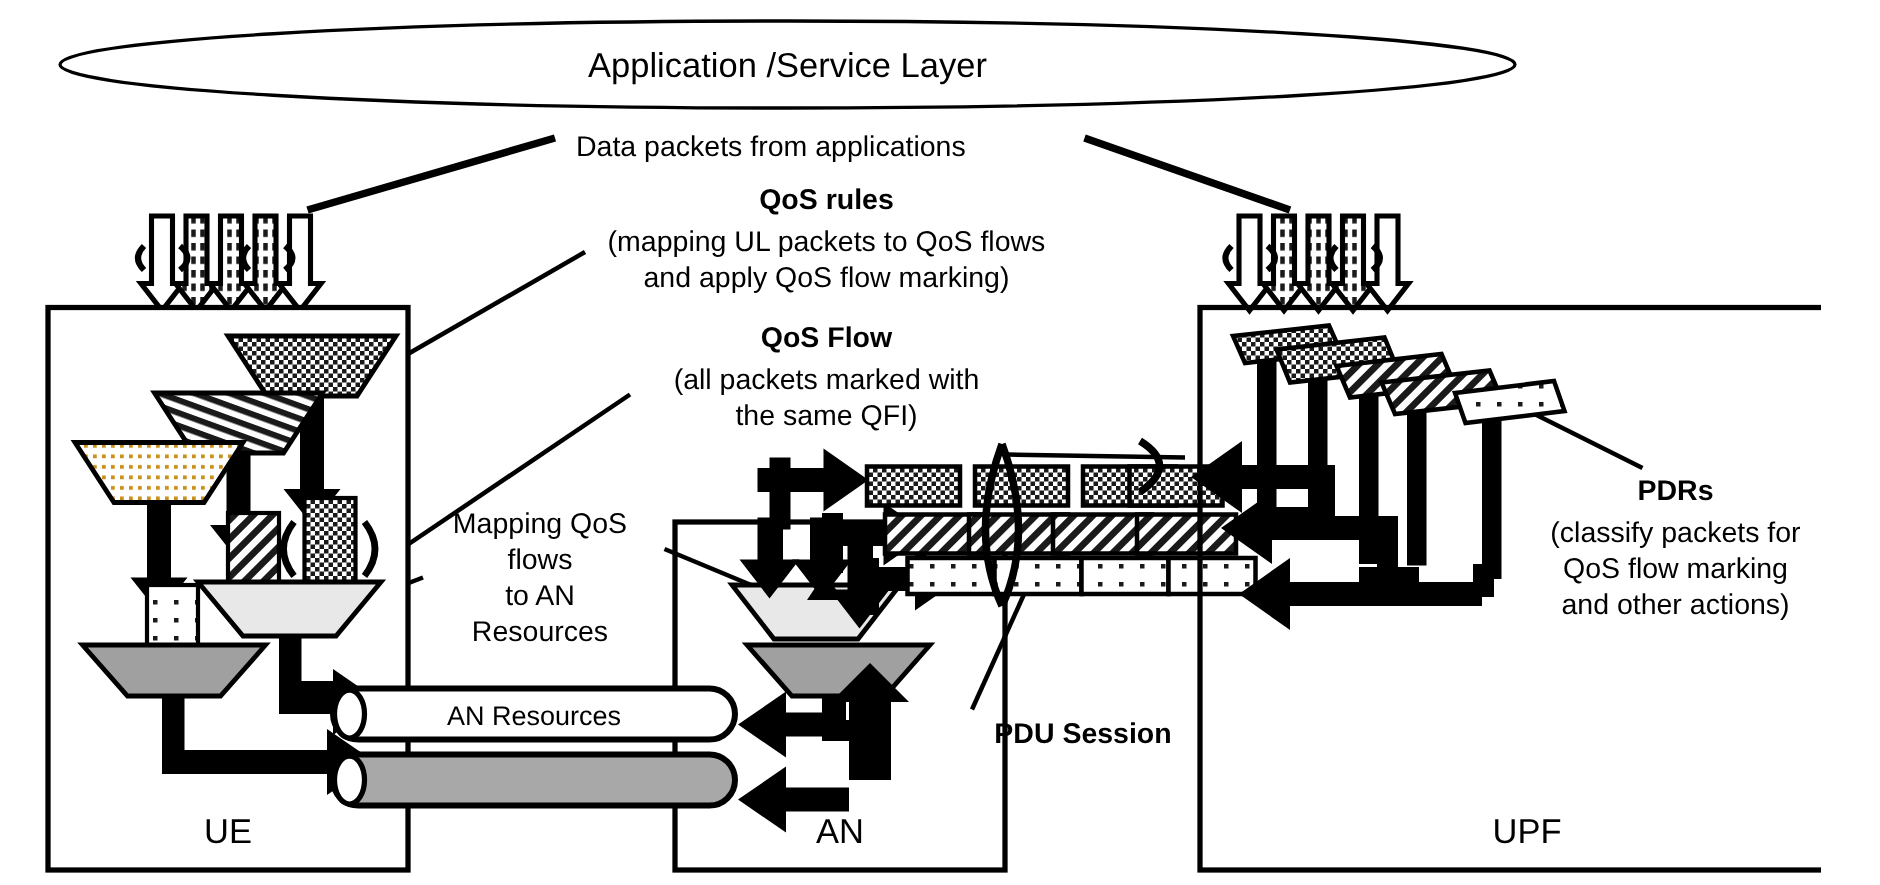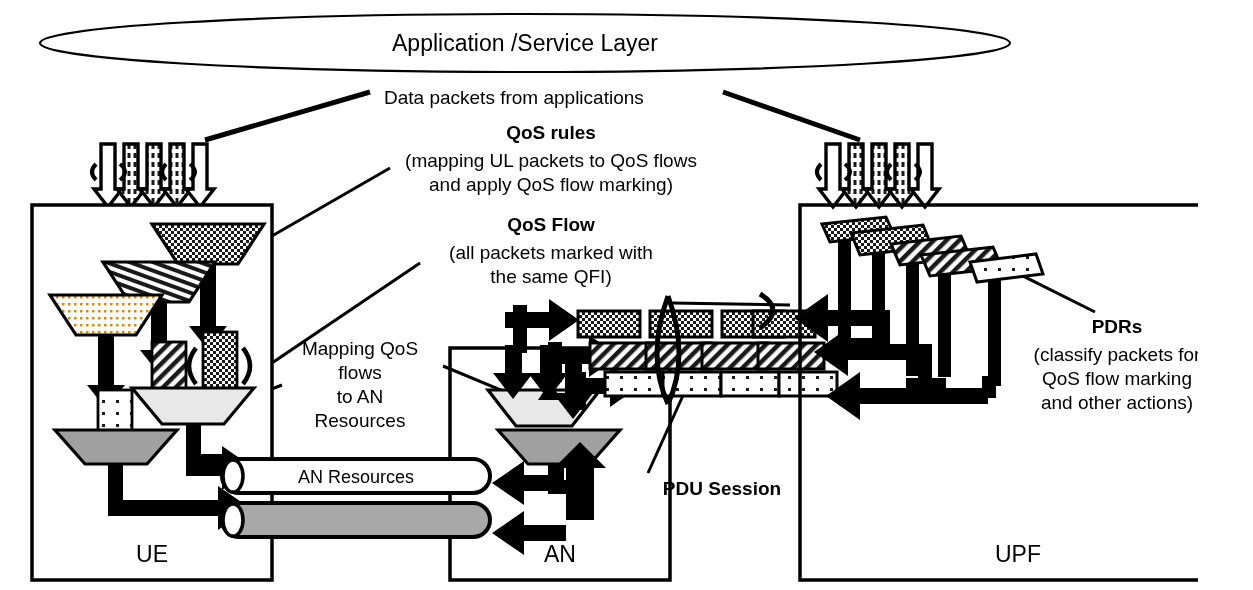--- a/index.html
+++ b/index.html
@@ -10,20 +10,21 @@
   }
   body {
     font-family: "Liberation Sans", sans-serif;
   }
   #stage {
     position: relative;
     width: 1198px;
     height: 590px;
     background: #ffffff;
     overflow: hidden;
+    padding-left: 16px;
   }
   #stage svg {
     position: absolute;
     left: 0;
     top: 0;
   }
   text { font-family: "Liberation Sans", sans-serif; fill: #000; }
   .t-ellipse   { font-size: 23px; }
   .t-plain     { font-size: 19px; }
   .t-bold      { font-size: 19px; font-weight: bold; }

